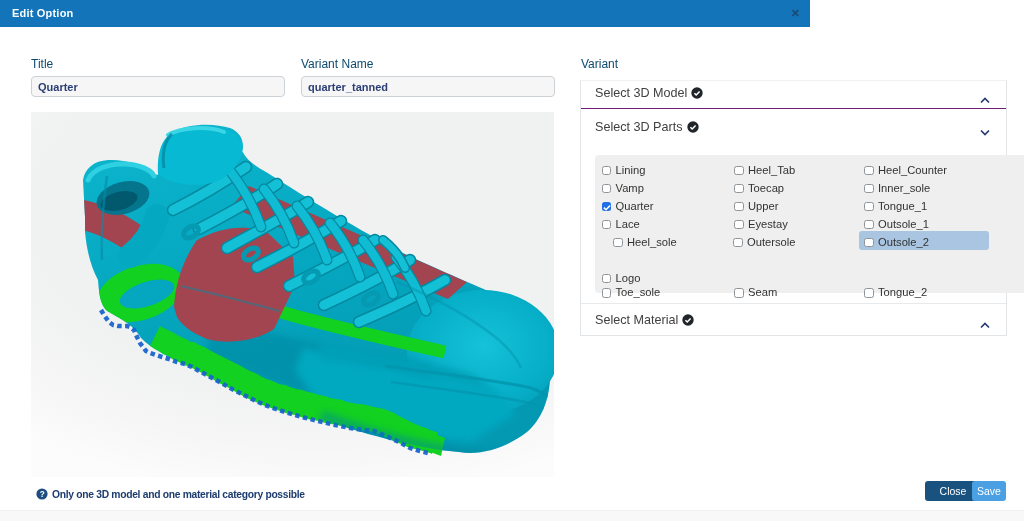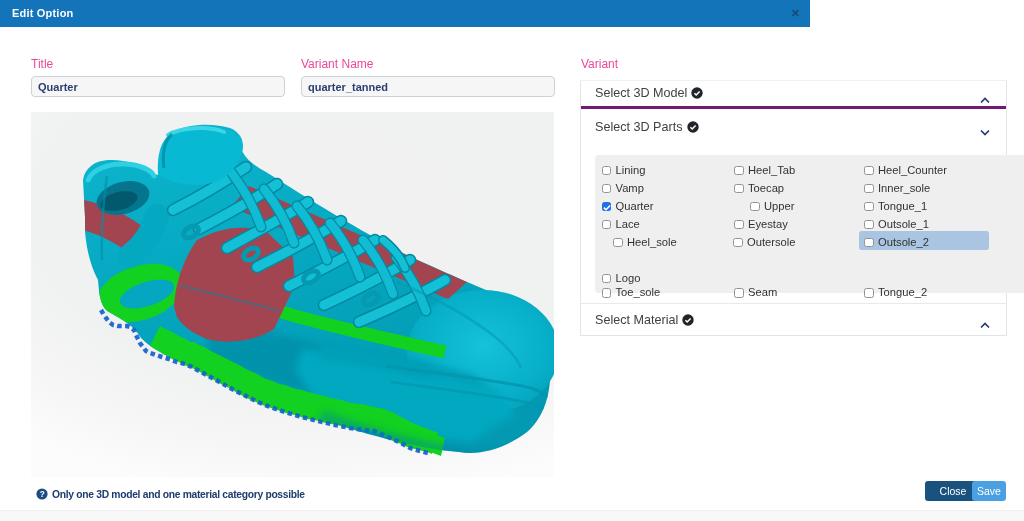--- a/index.html
+++ b/index.html
@@ -1,20 +1,20 @@
 <!DOCTYPE html>
 <html><head>
 <meta charset="utf-8">
 <style>
   * { margin:0; padding:0; box-sizing:border-box; }
   html,body { width:1024px; height:521px; background:#fff; font-family:"Liberation Sans",sans-serif; overflow:hidden; }
   #topbar { position:absolute; left:0; top:0; width:810px; height:27px; background:#1374b9; }
   #topbar .title { position:absolute; left:12px; top:7px; color:#fbfdff; font-size:11px; font-weight:700; letter-spacing:.2px; }
   #topbar .x { position:absolute; right:10px; top:7px; color:#194a70; font-size:11px; font-weight:700; }
-  .lbl { position:absolute; font-size:12px; color:#ec4899; }
+  .lbl { position:absolute; font-size:12px; color:#0c4a6e; }
   .inp { position:absolute; width:254px; height:21px; border:1px solid #cdd2d7; border-radius:4px; background:#f6f6f6; color:#2b3e74; font-size:11px; font-weight:700; line-height:19px; padding-left:6px; font-family:'Liberation Sans',sans-serif; }
   #shoebox { position:absolute; left:31px; top:112px; width:523px; height:365px; background:radial-gradient(ellipse 90% 78% at 55% 28%,#f1f1f2 0%,#f0f1f1 60%,#f6f6f7 82%,#fcfcfd 100%); }
   #infoline { position:absolute; left:36px; top:488px; height:13px; font-size:10.3px; color:#1d3c6e; font-weight:700; letter-spacing:-0.3px; }
   #infoline svg { vertical-align:-2px; margin-right:4px; }
   
   #acc { position:absolute; left:580px; top:80px; width:427px; height:256px; background:#fff; border:1px solid #e2e5e8; border-top:1px solid #f0f1f2; }
   .acchead { position:relative; width:100%; }
   .acchead .ht { position:absolute; left:14px; font-size:12.6px; color:#414141; }
   .badge { display:inline-block; vertical-align:-2px; margin-left:4px; }
   .chev { position:absolute; right:16px; }
@@ -147,21 +147,21 @@
 </svg>
 </div>
 
 <div id="infoline"><svg width="12" height="12" viewBox="0 0 12 12">
       <circle cx="6" cy="6" r="5.6" fill="#1b4c82"></circle>
       <text x="6" y="8.8" font-size="8.2" font-weight="bold" fill="#fff" text-anchor="middle" font-family="Liberation Sans">?</text>
     </svg>Only one 3D model and one material category possible</div>
 
 <div class="lbl" style="left:581px; top:57px;">Variant</div>
 <div id="acc">
-  <div class="acchead" style="height:28px; border-bottom:3px solid #701a75;">
+  <div class="acchead" style="height:28px; border-bottom:1px solid #701a75;">
     <span class="ht" style="top:5px;">Select 3D Model<span class="badge"><svg width="12" height="12" viewBox="0 0 12 12">
             <circle cx="6" cy="6" r="5.7" fill="#212529"></circle>
             <path d="M3.4 6.2 L5.2 8 L8.6 4.4" stroke="#fff" stroke-width="1.5" fill="none"></path>
           </svg></span></span>
     <span class="chev" style="top:9px;"><svg width="10" height="7" viewBox="0 0 10 7">
           <path d="M1 5.5 L5 1.5 L9 5.5" stroke="#283a72" stroke-width="1.7" fill="none"></path>
         </svg></span>
   </div>
   <div class="acchead" style="height:195px; border-bottom:1px solid #e7eaec;">
     <span class="ht" style="top:11px;">Select 3D Parts<span class="badge"><svg width="12" height="12" viewBox="0 0 12 12">
@@ -179,21 +179,21 @@
       </div>
       <div class="row3" style="top:23.5px;">
         <span class="cbitem" style="left:6.5px;"><span class="cb"></span>Vamp</span>
         <span class="cbitem" style="left:139px;"><span class="cb"></span>Toecap</span>
         <span class="cbitem" style="left:269px;"><span class="cb"></span>Inner_sole</span>
       </div>
       <div class="row3" style="top:41.5px;">
         <span class="cbitem" style="left:6.5px;"><span class="cbc"><svg width="8" height="7" viewBox="0 0 9 7">
                 <path d="M1 3.6 L3.4 6 L8 1.2" stroke="#fff" stroke-width="1.8" fill="none"></path>
               </svg></span>Quarter</span>
-        <span class="cbitem" style="left:155px;"><span class="cb"></span>Upper</span>
+        <span class="cbitem" style="left:139px;"><span class="cb"></span>Upper</span>
         <span class="cbitem" style="left:269px;"><span class="cb"></span>Tongue_1</span>
       </div>
       <div class="row3" style="top:59.5px;">
         <span class="cbitem" style="left:6.5px;"><span class="cb"></span>Lace</span>
         <span class="cbitem" style="left:139px;text-align:center;"><span class="cb"></span>Eyestay</span>
         <span class="cbitem" style="left:269px;"><span class="cb"></span>Outsole_1</span>
       </div>
       <div class="row3" style="top:77.5px;">
         <span class="cbitem" style="left:18px;"><span class="cb"></span>Heel_sole</span>
         <span class="cbitem" style="left:138px;"><span class="cb"></span>Outersole</span>

